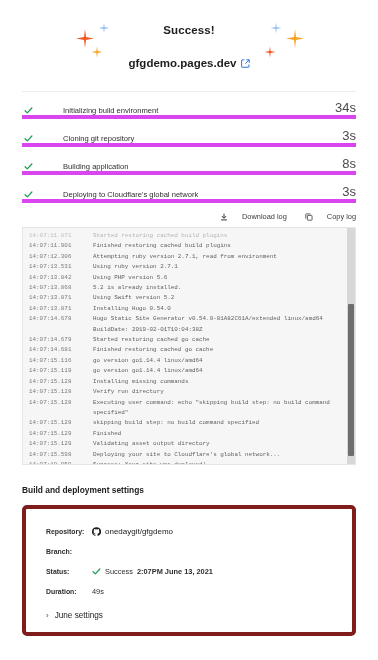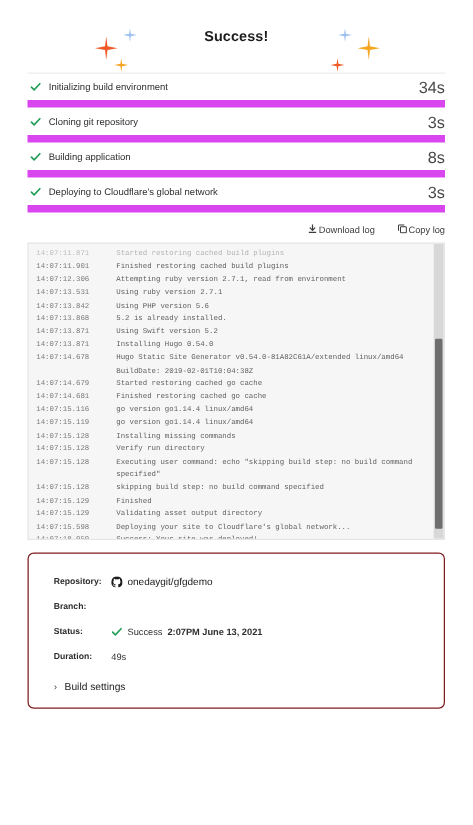--- a/index.html
+++ b/index.html
@@ -19,39 +19,40 @@
   .hero-domain-wrap { margin-top: 21px; display: flex; align-items: center; justify-content: center; gap: 4px; }
   .hero-domain { font-size: 11.5px; font-weight: bold; color: #1d1d1d; }
   .ext-icon { width: 9px; height: 9px; display: block; }
 
   .spark { position: absolute; pointer-events: none; }
   .spark svg { display: block; }
 
   
   .steps { margin: 22px 22px 0 22px; }
   .step-row {
-    display: flex; align-items: center;
+    display: flex; align-items: flex-end;
     height: 28px;
-    border-bottom: 6px solid #d946ef;
+    border-bottom: 4px solid #d946ef;
     font-size: 7.6px;
+    gap: 24px;
   }
   .step-row:first-child { border-top: 1px solid #ededed; }
   .check { width: 13px; flex: 0 0 13px; display: flex; justify-content: center; }
   .check svg { display: block; }
   .step-label { flex: 1; color: #2f2f2f; padding-left: 4px; }
   .step-time { color: #4a4a4a; font-size: 13px; }
 
   
   .log-toolbar {
     margin: 5px 22px 0 22px;
     display: flex; justify-content: flex-end; align-items: center; gap: 18px;
     height: 16px;
   }
   .log-btn {
-    display: flex; align-items: flex-start; gap: 1px;
+    display: flex; align-items: flex-end; gap: 14px;
     font-size: 7.4px; color: #3a3a3a; cursor: pointer;
   }
   .log-btn svg { display: block; }
 
   
   .log-panel {
     margin: 3px 22px 0 22px;
     height: 238px;
     background: #f6f6f6;
     border: 1px solid #e6e6e6;
@@ -88,21 +89,21 @@
     background: #6e6e6e; border-radius: 1px;
   }
 
   
   .settings-title {
     margin: 20px 0 0 22px;
     font-size: 8.4px; font-weight: bold; color: #1d1d1d;
   }
   .settings-card {
     margin: 10px 22px 0 22px;
-    border: 1px solid #7f1d1d; border-radius: 5px;
+    border: 4px solid #7f1d1d; border-radius: 5px;
     padding: 12px 0 12px 0;
   }
   .set-row {
     display: flex; align-items: center;
     padding: 0 0 0 20px; height: 20px;
     font-size: 7.4px;
   }
   .set-key { width: 46px; flex: 0 0 46px; font-weight: bold; color: #2d2d2d; font-size: 6.9px; }
   .set-val { display: flex; align-items: center; gap: 4px; color: #2f2f2f; }
   .set-val svg { display: block; }
@@ -154,20 +155,30 @@
         <path d="M6 0.5 L6.7 5 L11.5 6 L6.7 7 L6 11.5 L5.3 7 L0.5 6 L5.3 5 Z" fill="#9fc2f0"></path>
       </svg>
     </span>
     <span class="spark" style="left:264px; top:46px;">
       <svg width="12" height="12" viewBox="0 0 12 12">
         <path d="M6 0.5 L6.7 5 L11.5 6 L6.7 7 L6 11.5 L5.3 7 L0.5 6 L5.3 5 Z" fill="#f05a28"></path>
       </svg>
     </span>
 
     <div class="hero-title">Success!</div>
+    <div class="hero-domain-wrap">
+      <span class="hero-domain">gfgdemo.pages.dev</span>
+      <span>
+        <svg class="ext-icon" viewBox="0 0 12 12">
+          <path d="M4.5 1.2 H1.4 A0.6 0.6 0 0 0 0.8 1.8 V10.4 A0.6 0.6 0 0 0 1.4 11 H10 A0.6 0.6 0 0 0 10.6 10.4 V7.3" fill="none" stroke="#2f6fdd" stroke-width="1.3"></path>
+          <path d="M7 1.1 H11 V5.1" fill="none" stroke="#2f6fdd" stroke-width="1.3"></path>
+          <path d="M10.8 1.3 L5.9 6.2" fill="none" stroke="#2f6fdd" stroke-width="1.3"></path>
+        </svg>
+      </span>
+    </div>
   </div>
 
   <div class="steps">
 
     <div class="step-row">
       <span class="check">
         <svg width="9" height="9" viewBox="0 0 12 12">
             <path d="M1.5 6.3 L4.4 9.2 L10.5 2.6" fill="none" stroke="#1f9d55" stroke-width="1.7" stroke-linecap="round" stroke-linejoin="round"></path>
           </svg>
       </span>
@@ -322,20 +333,21 @@
         <span class="log-ts">14:07:18.959</span>
         <span class="log-msg">Success: Your site was deployed!</span>
       </div>
     </div>
 
     <div class="scrollbar">
       <div class="scroll-thumb"></div>
     </div>
   </div>
 
+  <div class="settings-title">Build and deployment settings</div>
 
   <div class="settings-card">
 
     <div class="set-row">
       <span class="set-key">Repository:</span>
       <span class="set-val">
         <span>
           <svg width="9" height="9" viewBox="0 0 16 16">
             <path fill="#1d1d1d" d="M8 0.3a8 8 0 0 0-2.53 15.6c.4.07.55-.17.55-.38l-.01-1.33c-2.23.48-2.7-1.07-2.7-1.07-.36-.93-.89-1.18-.89-1.18-.73-.5.05-.49.05-.49.8.06 1.23.83 1.23.83.72 1.23 1.88.87 2.34.67.07-.52.28-.88.51-1.08-1.78-.2-3.64-.89-3.64-3.95 0-.87.31-1.59.82-2.15-.08-.2-.36-1.01.08-2.12 0 0 .67-.21 2.2.82a7.6 7.6 0 0 1 4 0c1.53-1.03 2.2-.82 2.2-.82.44 1.11.16 1.92.08 2.12.51.56.82 1.28.82 2.15 0 3.07-1.87 3.75-3.65 3.95.29.25.54.73.54 1.48l-.01 2.2c0 .21.15.46.55.38A8 8 0 0 0 8 .3z"></path>
           </svg>
@@ -361,17 +373,17 @@
       </span>
     </div>
 
     <div class="set-row">
       <span class="set-key">Duration:</span>
       <span class="set-val duration-val">49s</span>
     </div>
 
     <div class="build-settings">
       <span class="chev">›</span>
-      <span>Build settings</span>
+      <span>June settings</span>
     </div>
   </div>
 
 </div>
 
 </body></html>

